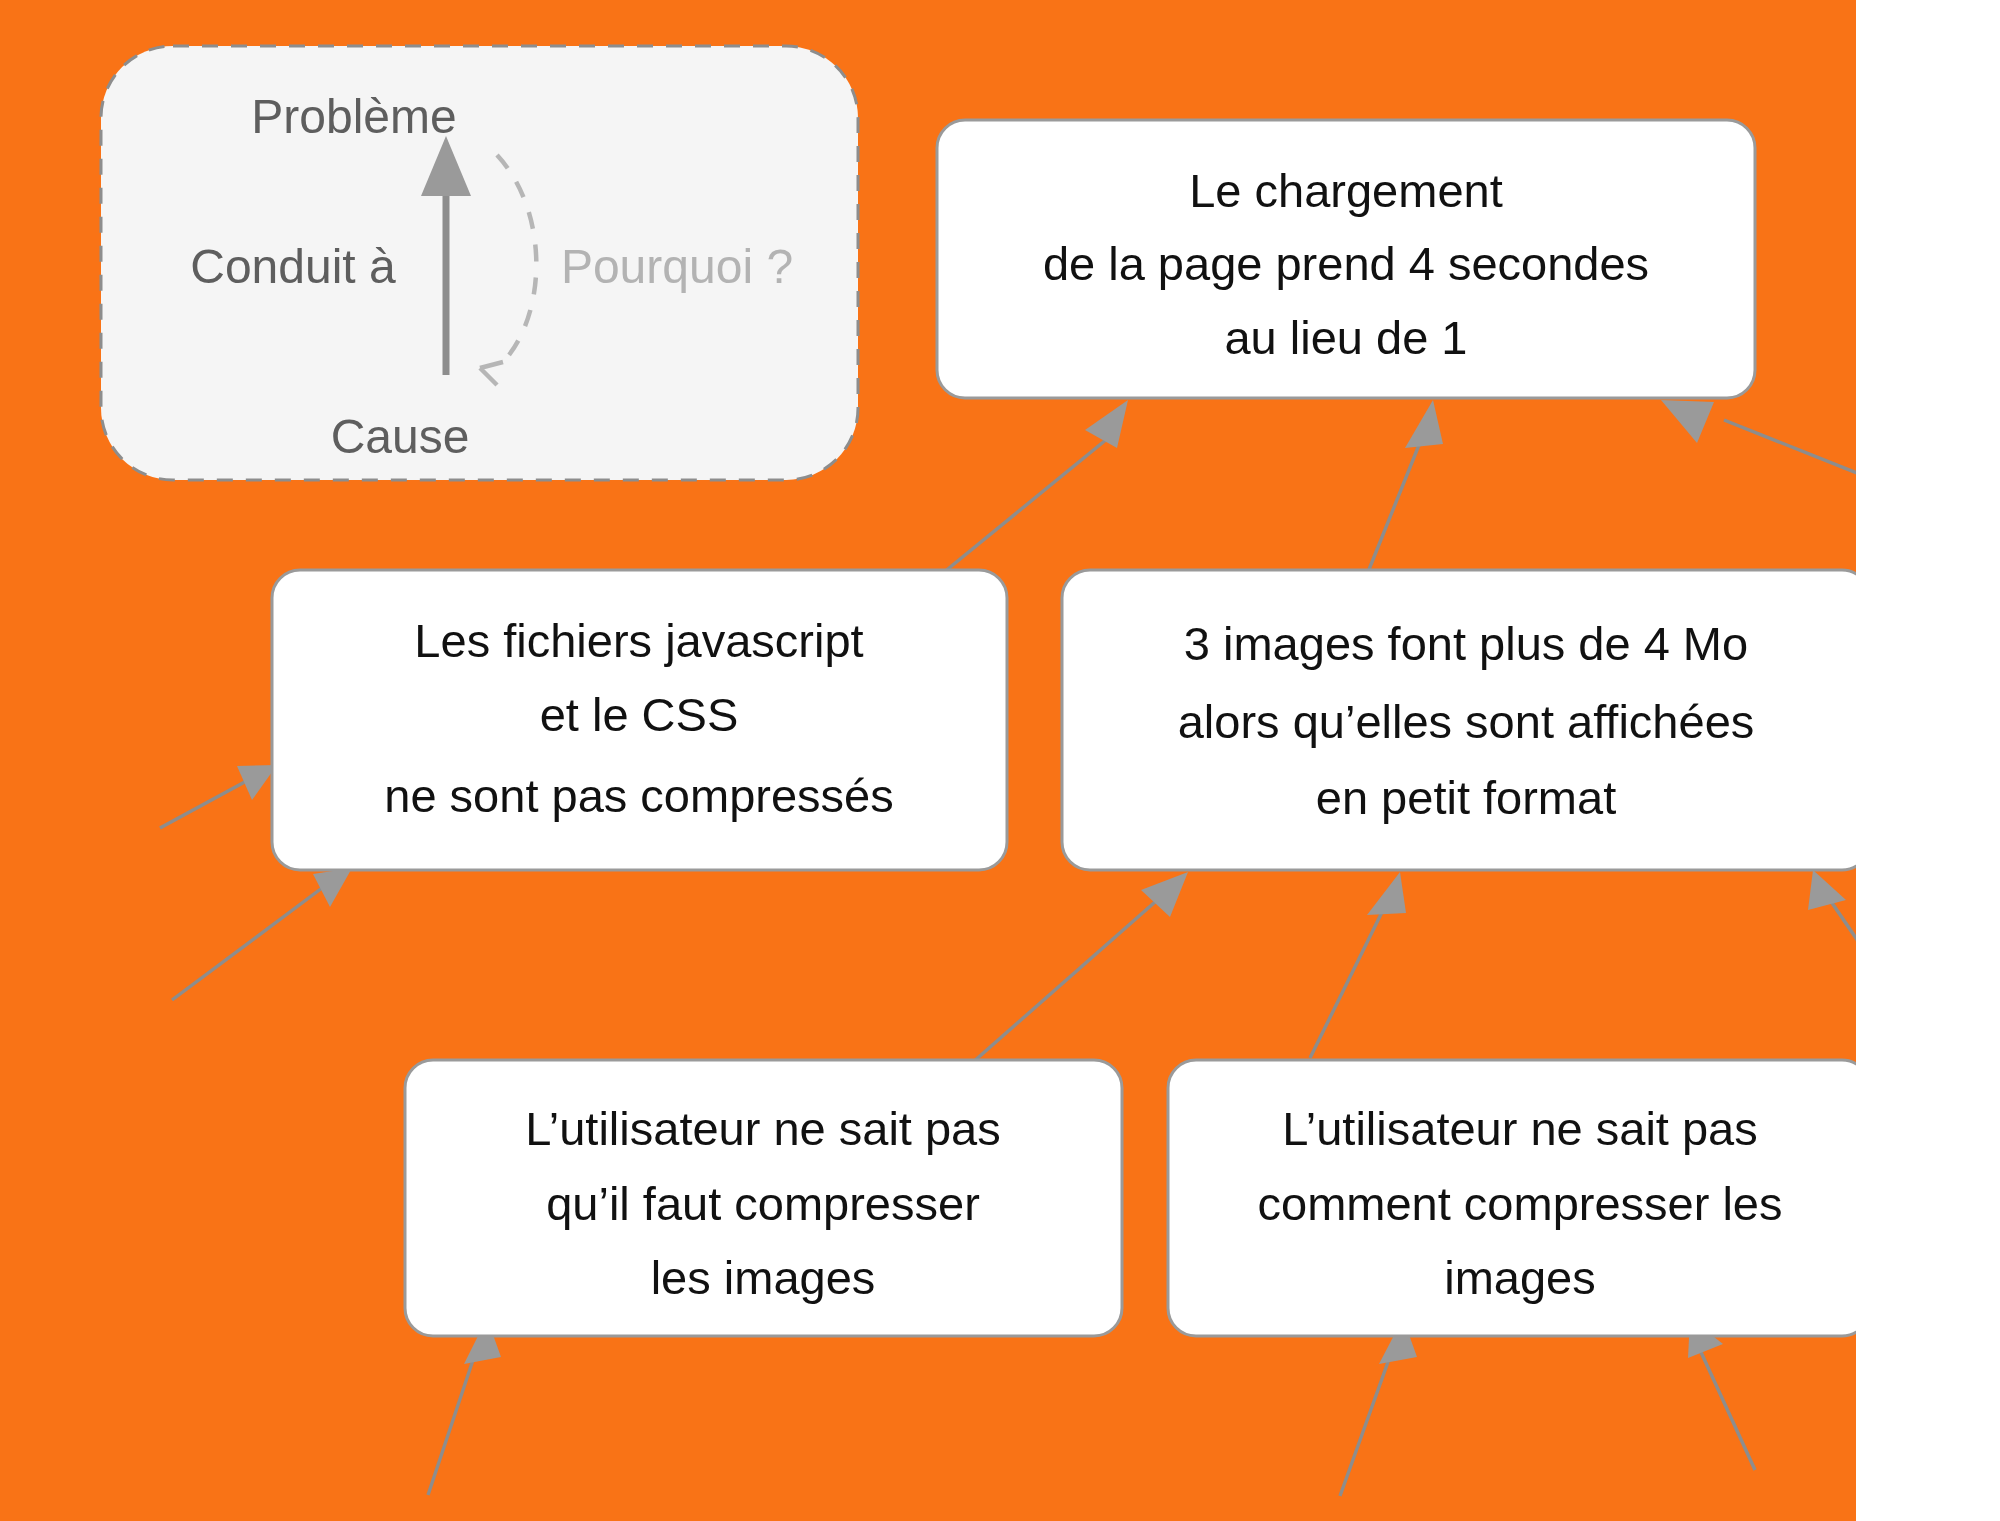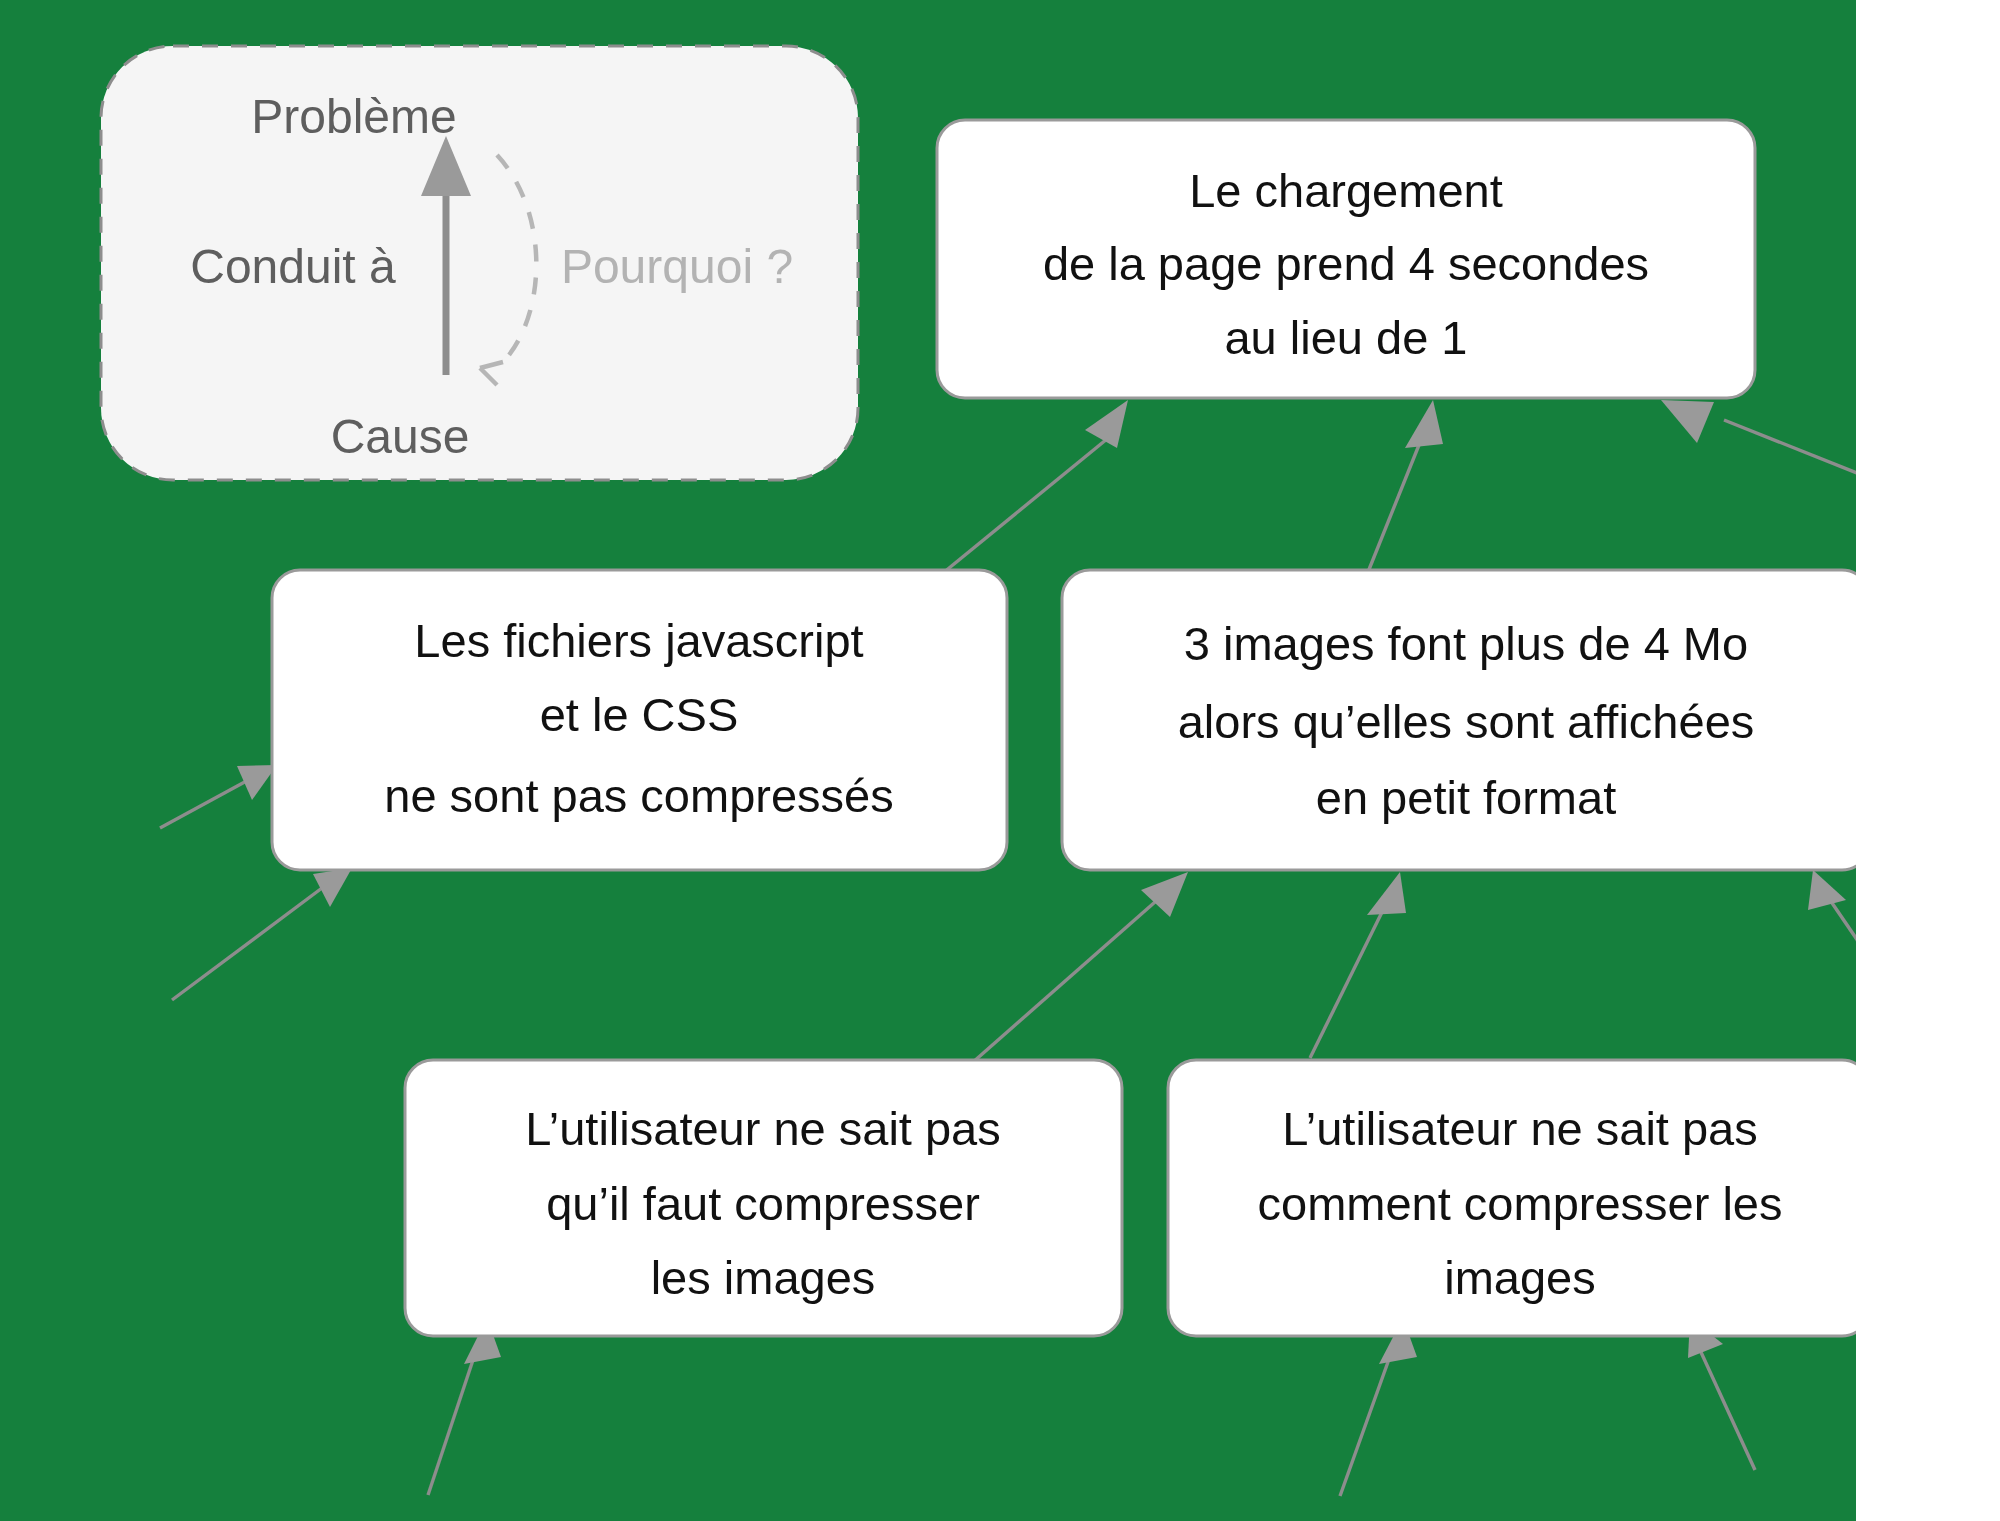--- a/index.html
+++ b/index.html
@@ -4,21 +4,21 @@
 <style>
   html, body {
     margin: 0;
     padding: 0;
     background: #ffffff;
   }
   #stage {
     position: relative;
     width: 1856px;
     height: 1521px;
-    background: #15803d;
+    background: #f97316;
     overflow: hidden;
     font-family: "Liberation Sans", sans-serif;
   }
   svg.diagram {
     position: absolute;
     top: 0;
     left: 0;
     width: 2000px;
     height: 1521px;
   }

